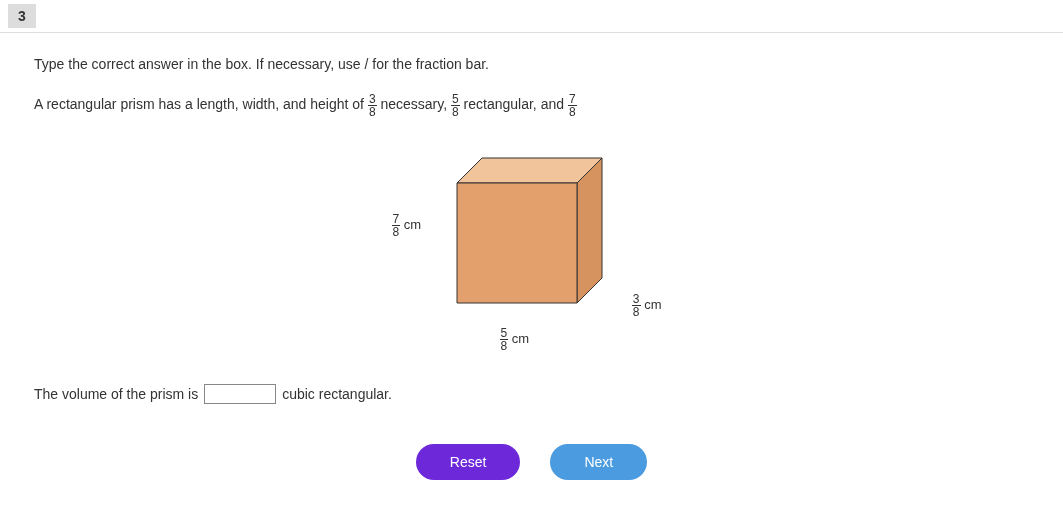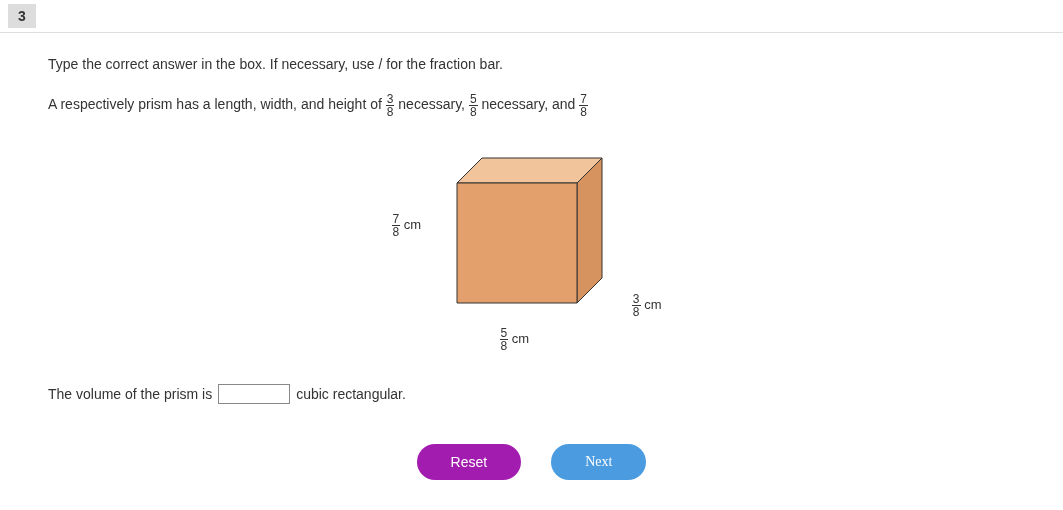--- a/index.html
+++ b/index.html
@@ -1,58 +1,58 @@
 <!DOCTYPE html>
 <html><head>
 <meta charset="utf-8">
 <style>
   * { margin: 0; padding: 0; box-sizing: border-box; }
   body { font-family: Arial, Helvetica, sans-serif; font-size: 14px; color: #333; background: #fff; width: 1063px; }
   .container { padding: 0; }
   .header-row { display: flex; align-items: center; border-bottom: 1px solid #ddd; padding: 4px 0; }
   .q-num { display: inline-block; background: #ddd; padding: 4px 10px; font-weight: bold; margin-left: 8px; }
-  .body-area { padding: 20px 48px; }
+  .body-area { padding: 20px 34px; }
   .instruction { margin-bottom: 18px; line-height: 1.6; }
   .frac { display: inline-block; vertical-align: middle; text-align: center; font-size: 12px; line-height: 1; }
   .frac .n { display: block; border-bottom: 1px solid #333; padding: 0 1px; }
   .frac .d { display: block; padding: 0 1px; }
   .figure-area { width: 100%; display: flex; justify-content: center; margin: 30px 0 20px; }
   .figure-inner { position: relative; width: 260px; height: 200px; }
 
   .lbl { position: absolute; font-size: 13px; white-space: nowrap; }
   .lbl .frac { font-size: 12px; }
   .lbl-h { left: -10px; top: 65px; }
   .lbl-w { left: 98px; bottom: -4px; }
   .lbl-l { right: 0px; bottom: 30px; }
 
   .answer-row { display: flex; align-items: center; margin-top: 36px; }
   .answer-input { width: 72px; height: 20px; border: 1px solid #888; margin: 0 6px; font-size: 13px; padding: 1px 3px; }
 
   .btn-row { display: flex; justify-content: center; gap: 30px; margin-top: 40px; }
   .btn { border: none; border-radius: 18px; padding: 10px 34px; color: #fff; font-size: 14px; cursor: pointer; }
-  .btn-reset { background: #a21caf; }
-  .btn-next { background: #4a9be0; font-family: Liberation Serif, serif; }
+  .btn-reset { background: #6d28d9; }
+  .btn-next { background: #4a9be0; }
 </style>
 </head>
 <body>
 
 <div class="container">
   <div class="header-row">
     <span class="q-num">3</span>
   </div>
 
   <div class="body-area">
     <p class="instruction">Type the correct answer in the box. If necessary, use / for the fraction bar.</p>
 
     <p class="instruction">
-      <span>A respectively prism has a length, width, and height of </span>
+      <span>A rectangular prism has a length, width, and height of </span>
       <span class="frac"><span class="n">3</span><span class="d">8</span></span>
       <span> necessary, </span>
       <span class="frac"><span class="n">5</span><span class="d">8</span></span>
-      <span> necessary, and </span>
+      <span> rectangular, and </span>
       <span class="frac"><span class="n">7</span><span class="d">8</span></span>
     </p>
 
     <div class="figure-area">
       <div class="figure-inner">
         <svg width="260" height="200" viewBox="0 0 260 200">
 
           <polygon points="55,35 175,35 200,10 80,10" fill="#f2c49b" stroke="#333" stroke-width="1"></polygon>
 
           <polygon points="175,35 200,10 200,130 175,155" fill="#d69360" stroke="#333" stroke-width="1"></polygon>

